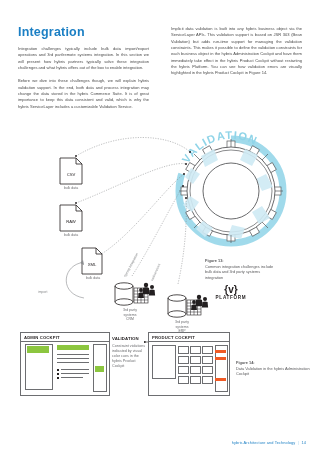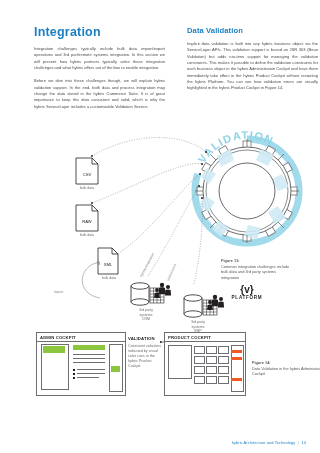--- a/index.html
+++ b/index.html
@@ -2,21 +2,21 @@
 <html><head>
 <meta charset="utf-8">
 <style>
   html,body{margin:0;padding:0;}
   body{
     width:320px;height:453px;background:#ffffff;
     font-family:"Liberation Sans", sans-serif;
     position:relative;overflow:hidden;
     -webkit-font-smoothing:antialiased;
   }
-  .page{position:absolute;inset:0;margin-left:16px;}
+  .page{position:absolute;inset:0;}
 
   
   .col{position:absolute;top:26px;width:131px;}
   .col-left{left:18px;}
   .col-right{left:171px;}
 
   h1.sect-title{
     margin:0 0 7px 0;font-size:12.5px;line-height:13px;
     color:#1b7fc4;font-weight:bold;letter-spacing:.2px;
   }
@@ -100,21 +100,20 @@
 
 <div class="page">
 
   <div class="col col-left">
     <h1 class="sect-title">Integration</h1>
     <p class="body">Integration challenges typically include bulk data import/export operations and 3rd part/remote systems integration. In this section we will present how hybris partners typically solve these integration challenges and what hybris offers out of the box to enable integration.</p>
     <p class="body">Before we dive into these challenges though, we will explain hybris validation support. In the end, both data and process integration may change the data stored in the hybris Commerce Suite. It is of great importance to keep this data consistent and valid, which is why the hybris ServiceLayer includes a customizable Validation Service.</p>
   </div>
 
   <div class="col col-right">
-    <h2 class="sect-title">Data Validation</h2>
     <p class="body">Implicit data validation is built into any hybris business object via the ServiceLayer APIs. This validation support is based on JSR 303 (Bean Validation) but adds run-time support for managing the validation constraints. This makes it possible to define the validation constraints for each business object in the hybris Administration Cockpit and have them immediately take effect in the hybris Product Cockpit without restarting the hybris Platform. You can see how validation errors are visually highlighted in the hybris Product Cockpit in Figure 14.</p>
   </div>
 
   <div class="diagram">
 
     <svg width="320" height="215" viewBox="0 0 320 215">
       <defs>
         <clipPath id="arcclip">
             <rect x="150" y="0" width="170" height="130"></rect>
           </clipPath>

